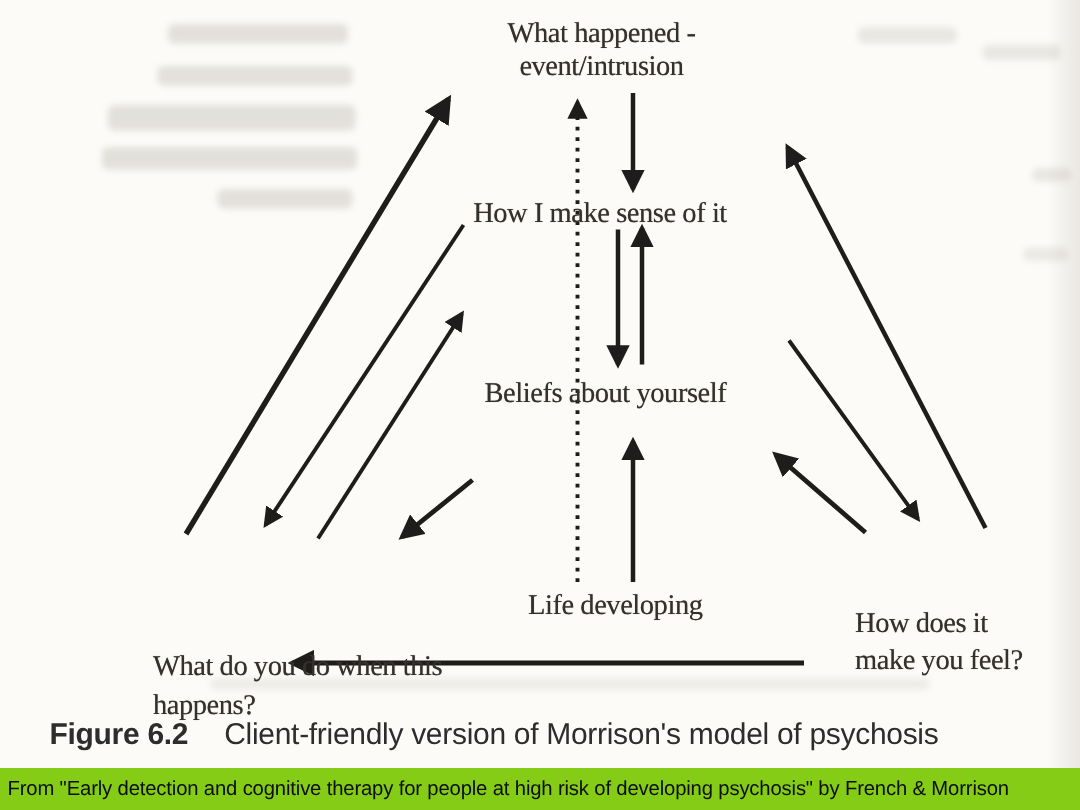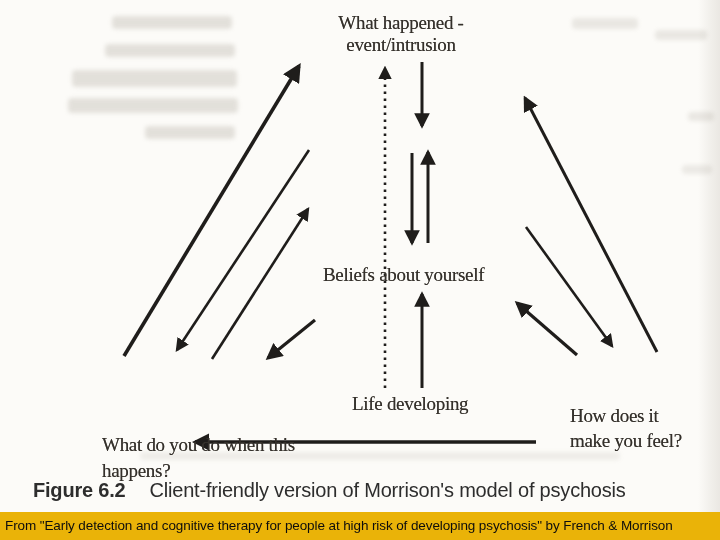--- a/index.html
+++ b/index.html
@@ -1,17 +1,17 @@
 <!DOCTYPE html>
 <html><head>
 <meta charset="utf-8">
 <style>
   html,body{margin:0;padding:0;background:#ffffff;}
   #page{
-    position:relative;width:720px;height:540px;background:#eab308;
+    position:relative;width:720px;height:540px;background:#84cc16;
     overflow:hidden;font-family:"Liberation Serif", serif;
   }
   #scan{
     position:absolute;left:0;top:0;width:720px;height:512px;
     background:#fcfbf8;
   }
   #scan-edge{
     position:absolute;right:0;top:0;width:22px;height:512px;
     background:linear-gradient(to right, rgba(140,130,115,0) 0%, rgba(140,130,115,0.10) 60%, rgba(140,130,115,0.16) 100%);
   }
@@ -90,22 +90,25 @@
     <line x1="577" y1="355" x2="517" y2="303" stroke-width="3.2" marker-end="url(#ah)"></line>
 
     <line x1="536" y1="442" x2="195" y2="442" stroke-width="3.4" marker-end="url(#ah)"></line>
   </svg>
 
   <div class="node center" style="left:321px;top:12px;width:160px;">
     <span>What happened -</span><br>
     <span>event/intrusion</span>
   </div>
 
+  <div class="node center" style="left:310px;top:132px;width:180px;">
+    <span>How I make sense of it</span>
+  </div>
 
-  <div class="node" style="left:323px;top:264px;">
+  <div class="node" style="left:323px;top:252px;">
     <span>Beliefs about yourself</span><br>
   </div>
 
   <div class="node" style="left:352px;top:393px;">
     <span>Life developing</span>
   </div>
 
   <div class="node" style="left:102px;top:404px;line-height:26px;margin-top:28px;">
     <span>What do you do when this</span><br>
     <span>happens?</span>

